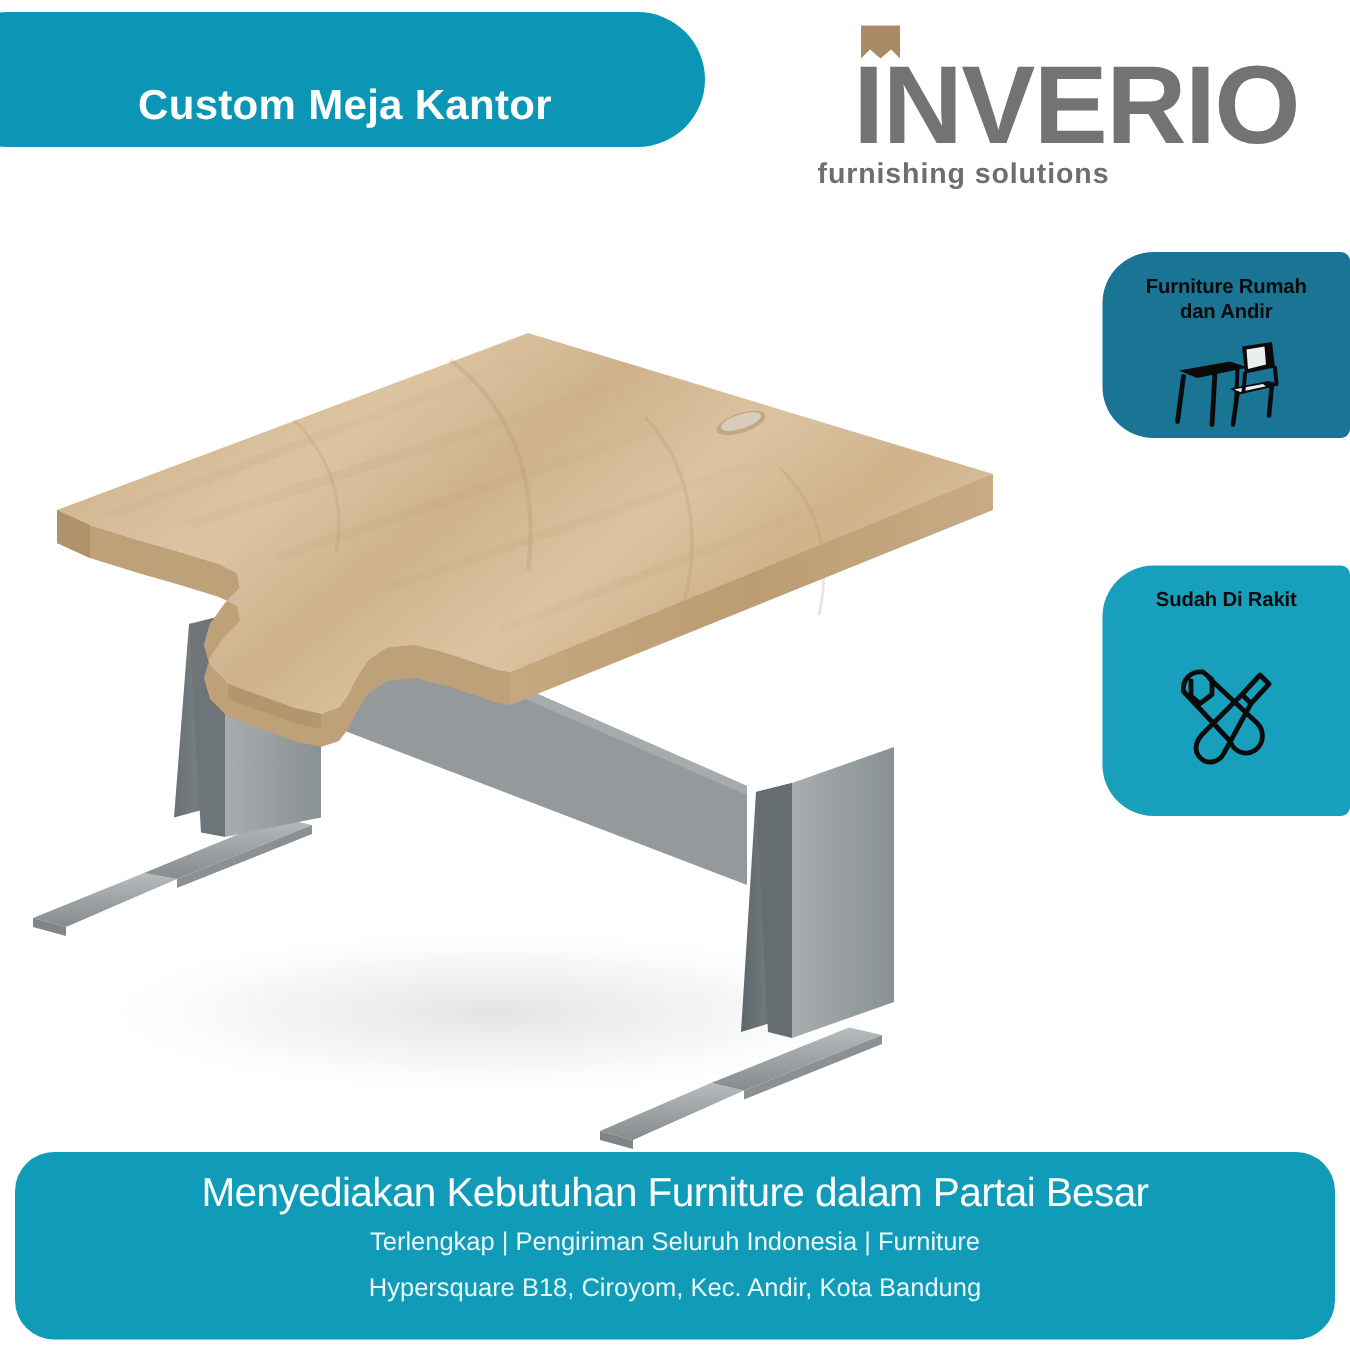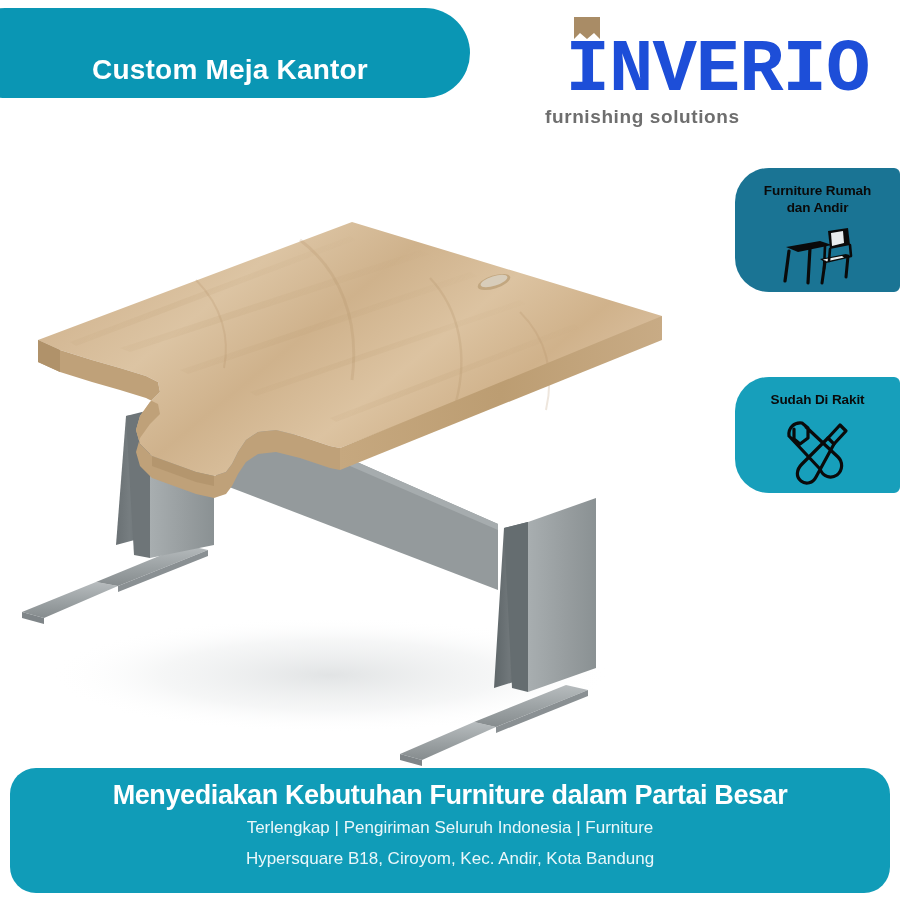--- a/index.html
+++ b/index.html
@@ -61,26 +61,26 @@
     top: 2px;
     width: 30px;
     height: 26px;
   }
   .logo-word {
     position: absolute;
     left: 0px;
     top: 18px;
     width: 345px;
     text-align: center;
-    color: #1d4ed8;
+    color: #737373;
     font-size: 74px;
     font-weight: bold;
     letter-spacing: -1px;
     line-height: 76px;
-    font-family: Liberation Mono, monospace;
+    font-family: Liberation Sans, sans-serif;
   }
   .logo-tag {
     position: absolute;
     left: 0px;
     top: 92px;
     width: 345px;
     text-align: left;
     color: #6E6E6E;
     font-size: 19px;
     font-weight: bold;
@@ -113,21 +113,21 @@
     border-top-left-radius: 34px;
     border-bottom-left-radius: 34px;
     border-top-right-radius: 6px;
     border-bottom-right-radius: 6px;
     display: flex;
     flex-direction: column;
     align-items: center;
     padding-top: 14px;
   }
   .feature-1 { top: 168px; height: 124px; background: #1A7494; }
-  .feature-2 { top: 377px; height: 116px; background: #179FBB; }
+  .feature-2 { top: 377px; height: 167px; background: #179FBB; }
   .feature-3 { top: 568px; height: 140px; background: #1A7494; }
 
   .feature-title {
     color: #0A0A0A;
     font-size: 13.5px;
     font-weight: bold;
     text-align: center;
     line-height: 17px;
     padding: 0 6px;
     letter-spacing: -0.1px;
@@ -153,21 +153,21 @@
     flex-direction: column;
     align-items: center;
     justify-content: flex-start;
     padding-top: 10px;
     box-sizing: border-box;
     overflow: hidden;
   }
   .footer-head {
     color: #ffffff;
     font-size: 27px;
-    font-weight: bold;
+    font-weight: normal;
     white-space: nowrap;
     letter-spacing: -0.4px;
     line-height: 34px;
   }
   .footer-line {
     color: #EAF7FA;
     font-size: 17px;
     line-height: 31px;
     text-align: center;
     white-space: nowrap;

